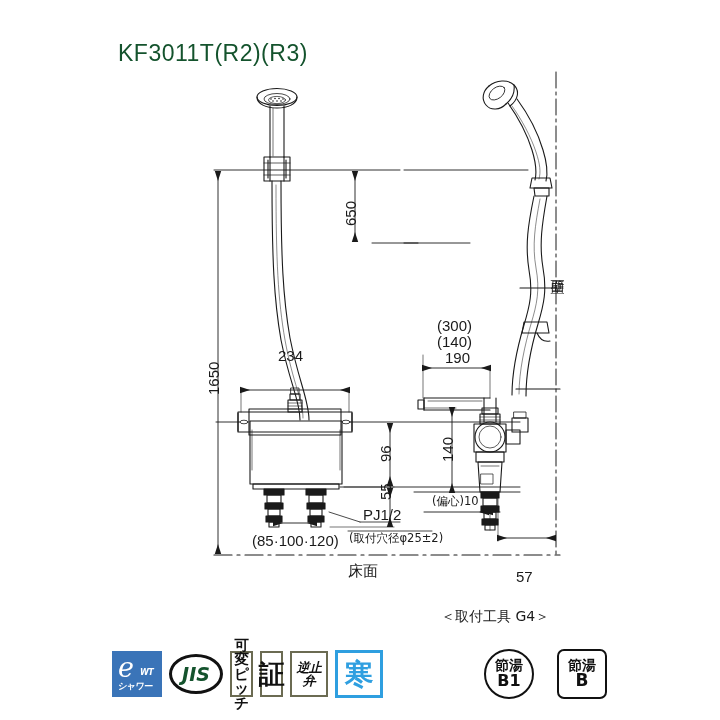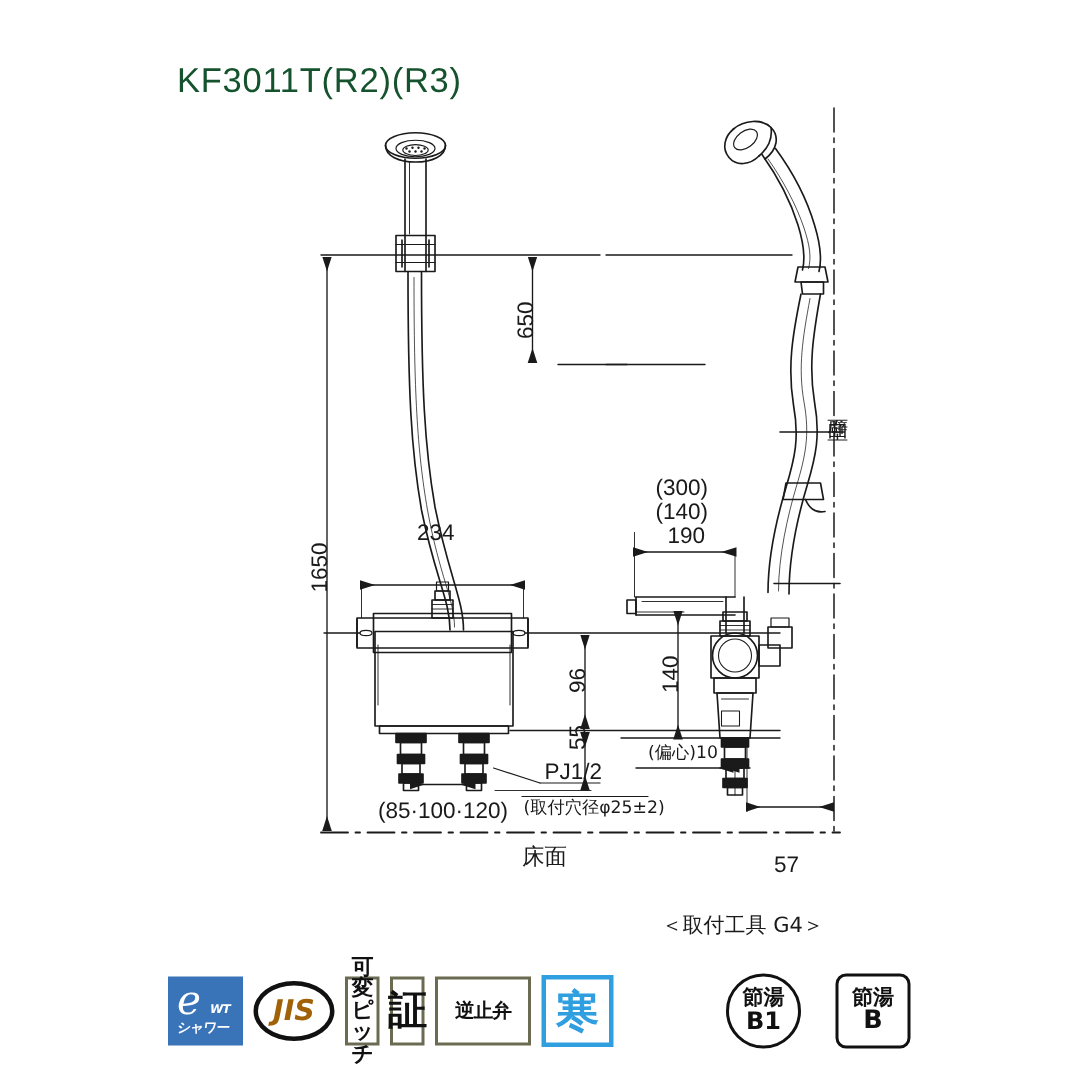--- a/index.html
+++ b/index.html
@@ -117,40 +117,40 @@
     left: 6px; top: 31px;
     letter-spacing: -0.5px;
     transform: skewX(-8deg);
     white-space: nowrap;
   }
   
   .badge-jis {
     width: 54px; height: 40px;
     border: 3px solid #111;
     border-radius: 50%;
-    color: #a16207;
+    color: #14532d;
     font-size: 19px;
     font-style: italic;
     letter-spacing: 0px;
     display: flex; align-items: center; justify-content: center;
   }
   
   .badge-box {
     border: 2px solid #6b6b52;
     background: #fff;
     color: #111;
     width: 23px; height: 46px;
     font-size: 15px;
     letter-spacing: -0.5px;
     padding: 1px 0;
   }
   .badge-box .l1, .badge-box .l2 { display:block; text-align:center; }
   .badge-box.two-line { font-size: 14.5px; }
   .badge-box.one-line { font-size: 26px; }
-  .badge-box.narrow { width: 64px; font-size: 13px; }
+  .badge-box.narrow { width: 38px; font-size: 13px; font-style: italic; }
   .badge-kan {
     border: 3px solid #2f9fe0;
     color: #2f9fe0;
     width: 48px; height: 48px;
     font-size: 29px;
     display:flex; align-items:center; justify-content:center;
     background:#fff;
   }
   
   .badge-circle {

